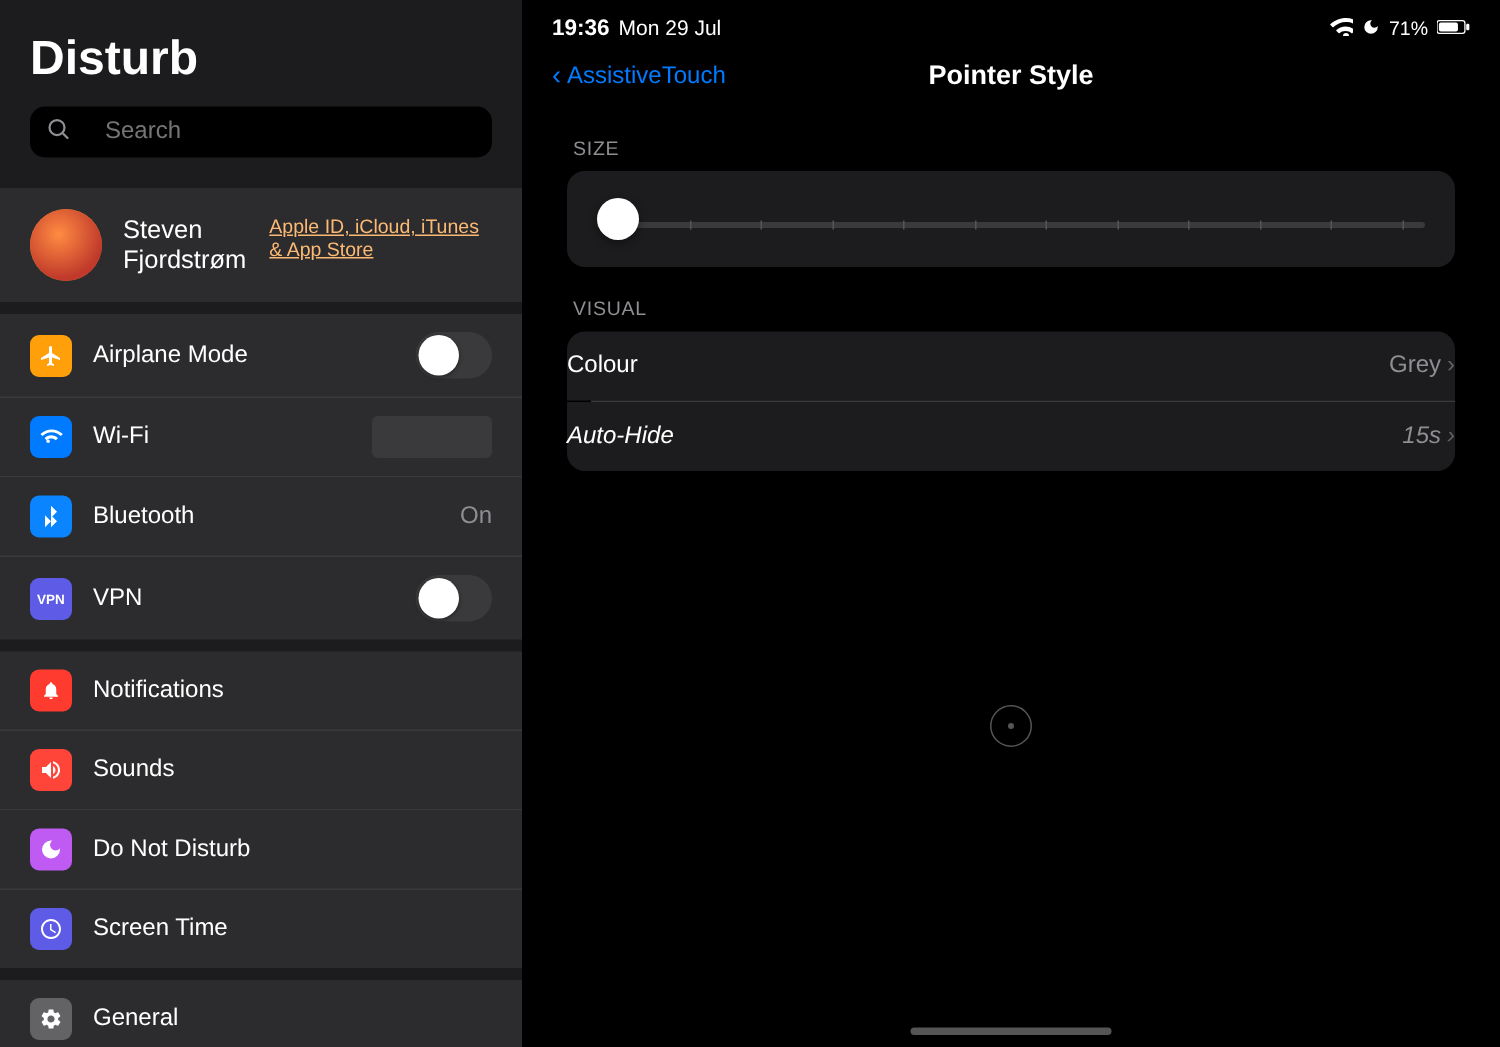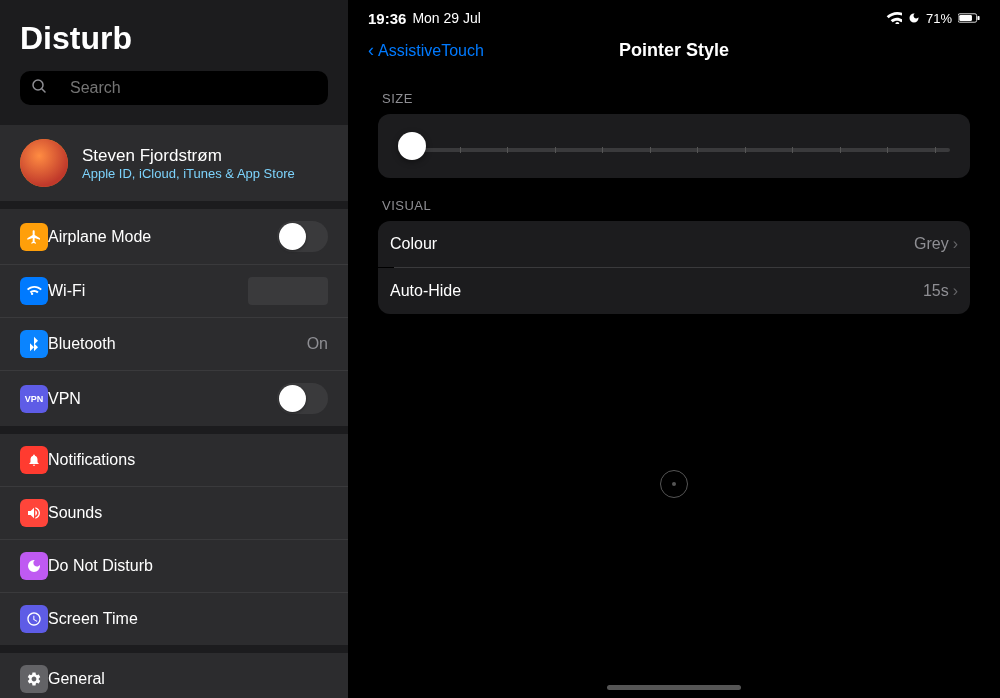--- a/index.html
+++ b/index.html
@@ -84,45 +84,47 @@
 
     .avatar-inner {
       width: 100%;
       height: 100%;
       background: radial-gradient(circle at 40% 35%, #ff8c42, #c0392b 70%);
       border-radius: 50%;
     }
 
     .user-info {
       display: flex;
-      flex-direction: column;
+      flex-direction: row;
     }
 
     .user-name {
       color: #fff;
       font-size: 17px;
       font-weight: 500;
     }
 
     .user-sub {
-      color: #7dd3fc;
+      color: #fdba74;
       font-size: 13px;
+      text-decoration: underline;
     }
 
     
     .settings-group {
       margin-top: 8px;
     }
 
     .settings-item {
       display: flex;
       align-items: center;
       padding: 12px 20px;
       background: #2c2c2e;
       border-bottom: 0.5px solid #3a3a3c;
+      gap: 14px;
       cursor: pointer;
     }
 
     .settings-item:last-child {
       border-bottom: none;
     }
 
     .item-icon {
       width: 28px;
       height: 28px;
@@ -307,31 +309,32 @@
 
     
     .visual-section {
       margin-bottom: 20px;
     }
 
     .option-row {
       display: flex;
       align-items: flex-end;
       justify-content: space-between;
-      padding: 14px 12px;
+      padding: 14px 0;
       background: #1c1c1e;
       cursor: pointer;
     }
 
     .option-row:first-child {
       border-radius: 12px 12px 0 0;
     }
 
     .option-row:last-child {
       border-radius: 0 0 12px 12px;
+      font-style: italic;
     }
 
     .option-divider {
       height: 0.5px;
       background: #3a3a3c;
       margin-left: 16px;
     }
 
     .option-label {
       color: #fff;

